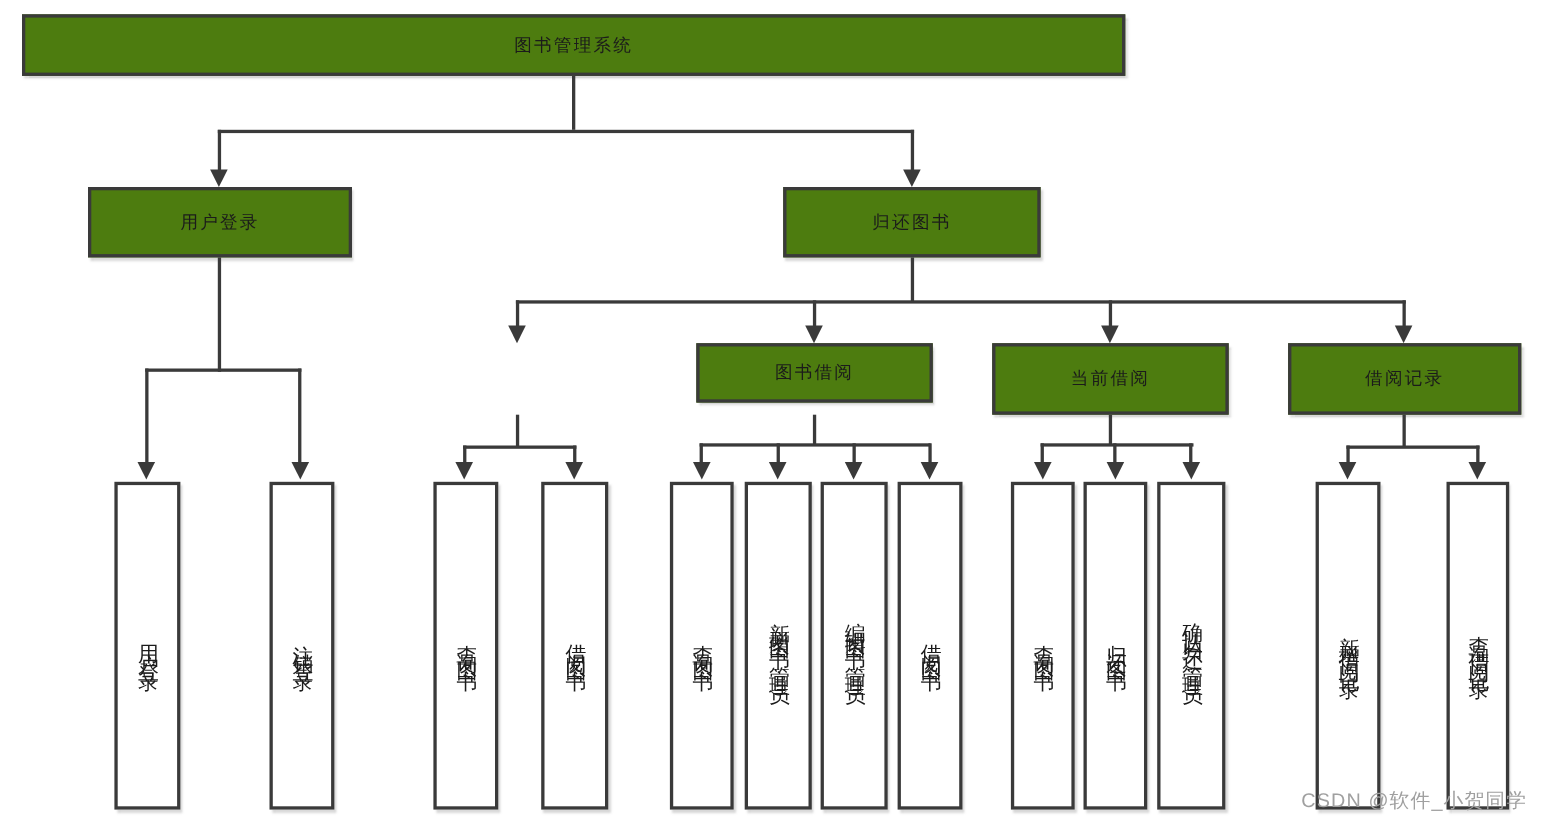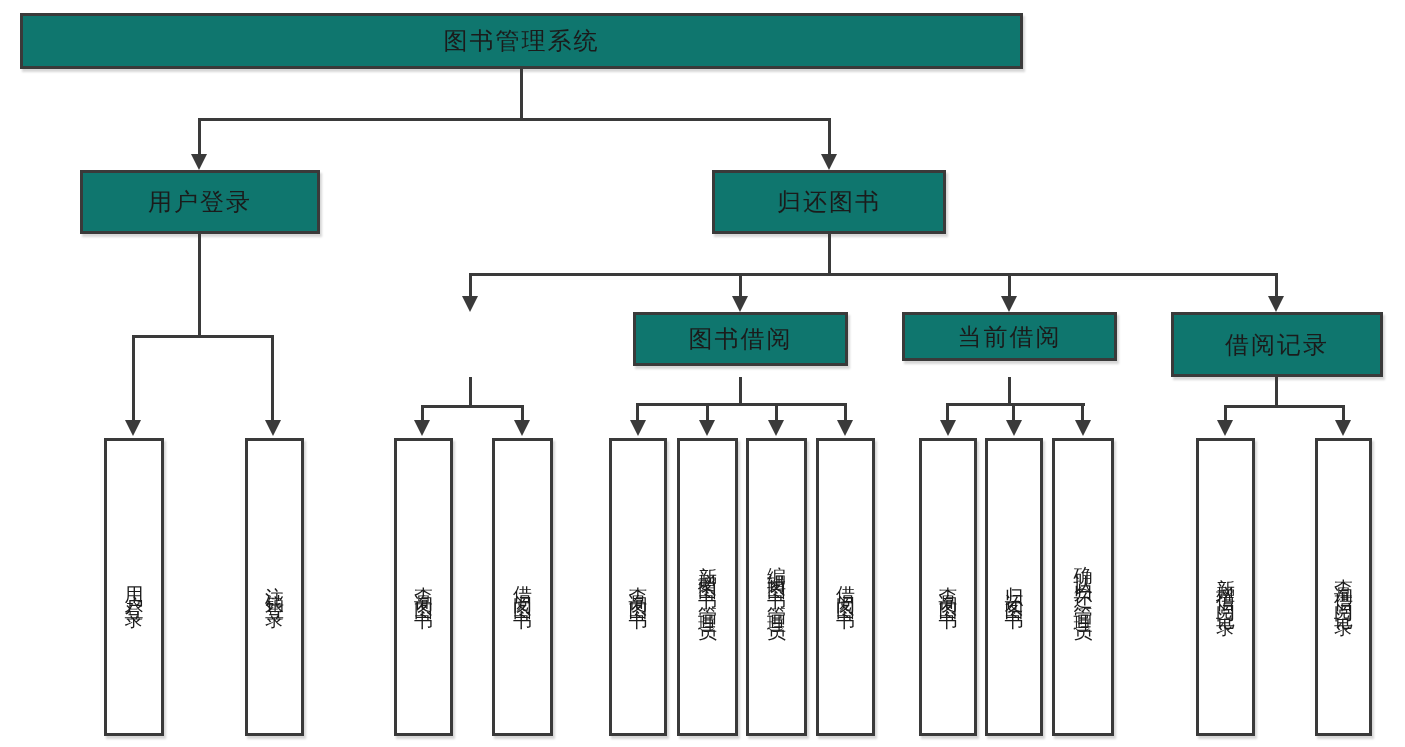--- a/index.html
+++ b/index.html
@@ -14,23 +14,23 @@
     position:relative;
     width:1405px;height:747px;
     background:var(--background);
     overflow:hidden;
   }
   
   .hnode{
     position:absolute;
     box-sizing:border-box;
     border:3px solid var(--line);
-    background:#0f766e;
+    background:#4d7c0f;
     display:flex;align-items:center;justify-content:center;
-    font-size:24px;letter-spacing:2px;color:var(--text);
+    font-size:16px;letter-spacing:2px;color:var(--text);
     box-shadow:2px 3px 2px rgba(140,140,140,.35);
     white-space:nowrap;
   }
   
   .vnode{
     position:absolute;
     top:438px;height:298px;
     box-sizing:border-box;
     border:3px solid var(--line);
     background:#fff;
@@ -60,21 +60,21 @@
 <body>
 
 <div class="stage">
 
   <div class="hnode" style="left:20px;top:13px;width:1003px;height:56px">图书管理系统</div>
 
   <div class="hnode" style="left:80px;top:170px;width:240px;height:64px">用户登录</div>
   <div class="hnode" style="left:712px;top:170px;width:234px;height:64px">归还图书</div>
 
   <div class="hnode" style="left:633px;top:312px;width:215px;height:54px">图书借阅</div>
-  <div class="hnode" style="left:902px;top:312px;width:215px;height:49px">当前借阅</div>
+  <div class="hnode" style="left:902px;top:312px;width:215px;height:65px">当前借阅</div>
   <div class="hnode" style="left:1171px;top:312px;width:212px;height:65px">借阅记录</div>
 
   <div class="vnode" style="left:104px;width:60px">用户登录</div>
   <div class="vnode" style="left:245px;width:59px">注销登录</div>
 
   <div class="vnode" style="left:394px;width:59px">查询图书</div>
   <div class="vnode" style="left:492px;width:61px">借阅图书</div>
 
   <div class="vnode" style="left:609px;width:58px">查询图书</div>
   <div class="vnode" style="left:677px;width:61px">新增图书（管理员）</div>
@@ -140,14 +140,15 @@
   <div class="vline" style="left:1081px;top:403px;height:19px"></div>
   <div class="arrow" style="left:1075px;top:420px"></div>
 
   <div class="vline" style="left:1275px;top:377px;height:30px"></div>
   <div class="hline" style="left:1224px;top:405px;width:121px"></div>
   <div class="vline" style="left:1224px;top:405px;height:17px"></div>
   <div class="arrow" style="left:1217px;top:420px"></div>
   <div class="vline" style="left:1342px;top:405px;height:17px"></div>
   <div class="arrow" style="left:1335px;top:420px"></div>
 
+  <div class="watermark">CSDN @软件_小贺同学</div>
 
 </div>
 
 </body></html>

